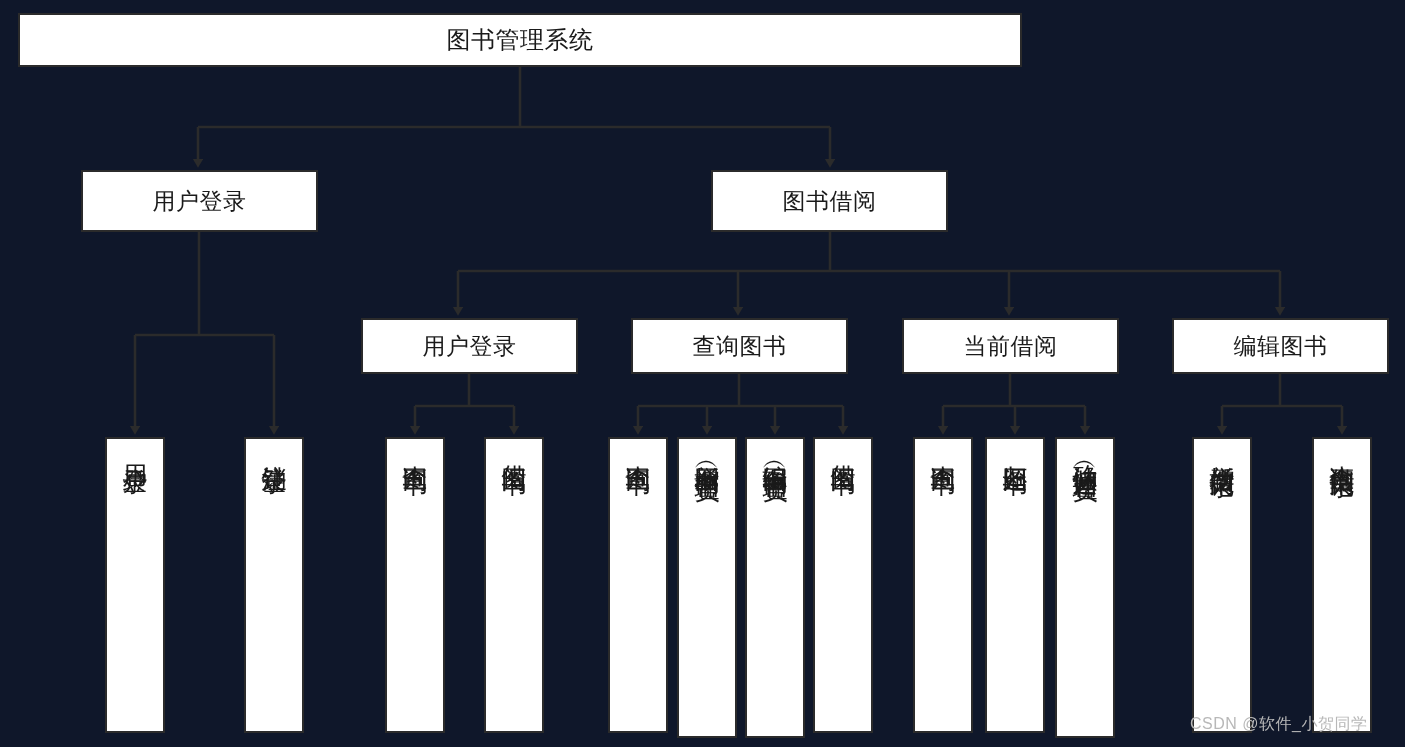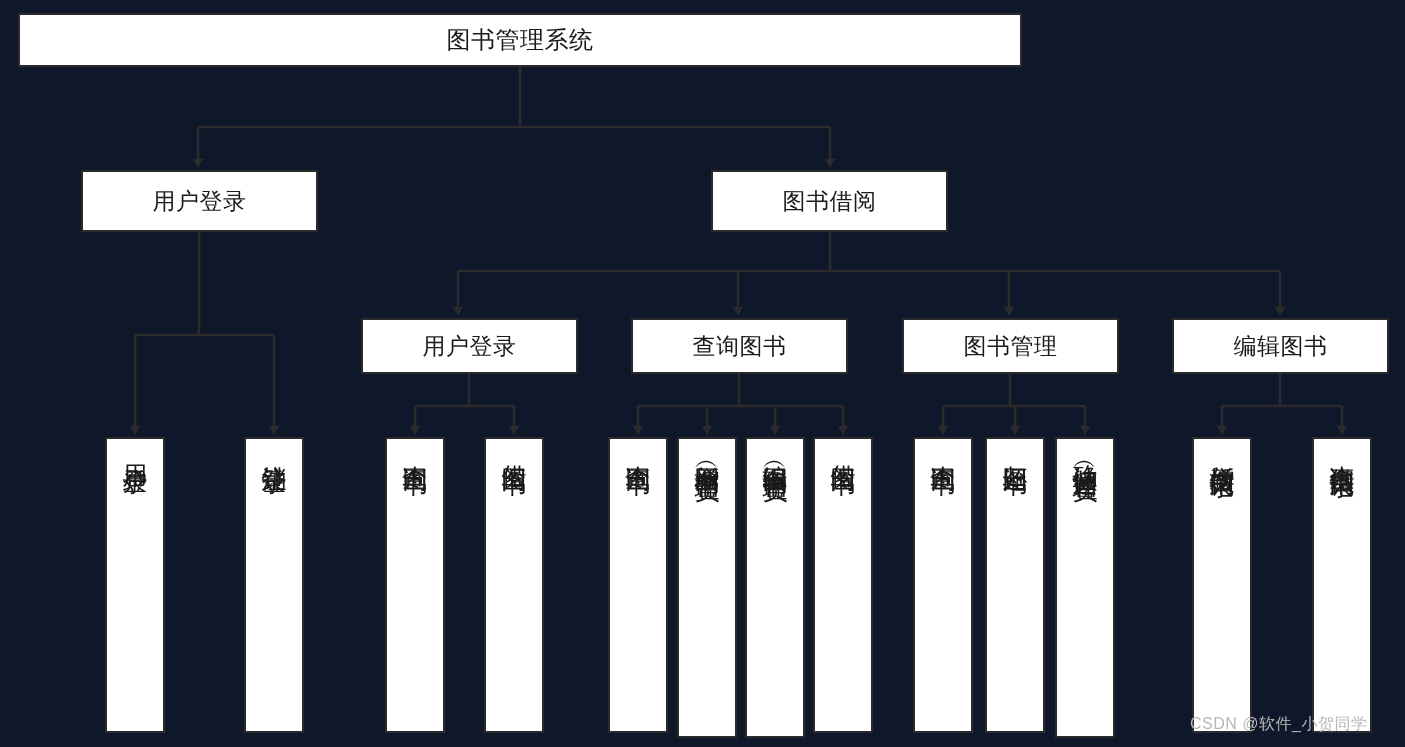--- a/index.html
+++ b/index.html
@@ -140,21 +140,21 @@
     <span class="node-label">图书借阅</span>
   </div>
 
   <div class="node horiz" style="left:361px; top:318px; width:217px; height:56px;">
     <span class="node-label">用户登录</span>
   </div>
   <div class="node horiz" style="left:631px; top:318px; width:217px; height:56px;">
     <span class="node-label">查询图书</span>
   </div>
   <div class="node horiz" style="left:902px; top:318px; width:217px; height:56px;">
-    <span class="node-label">图书管理</span>
+    <span class="node-label">当前借阅</span>
   </div>
   <div class="node horiz" style="left:1172px; top:318px; width:217px; height:56px;">
     <span class="node-label">编辑图书</span>
   </div>
 
   <div class="node vert" style="left:105px; top:437px; width:60px; height:296px;">
     <span class="node-label">用户登录</span>
   </div>
   <div class="node vert" style="left:244px; top:437px; width:60px; height:296px;">
     <span class="node-label">注销登录</span>

